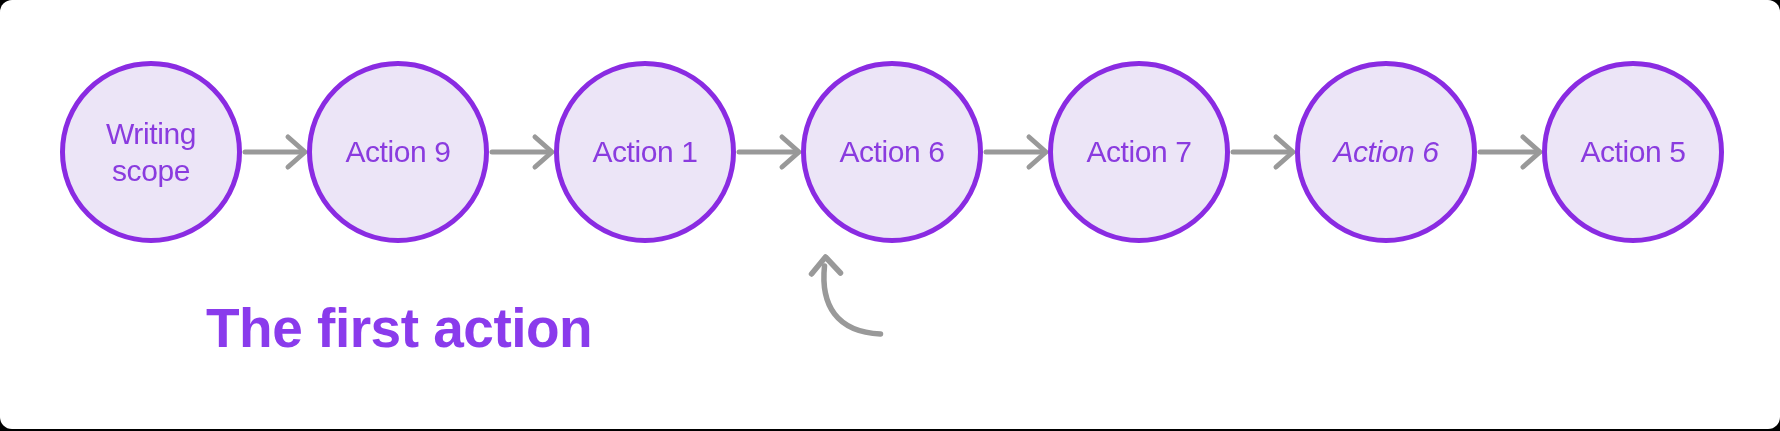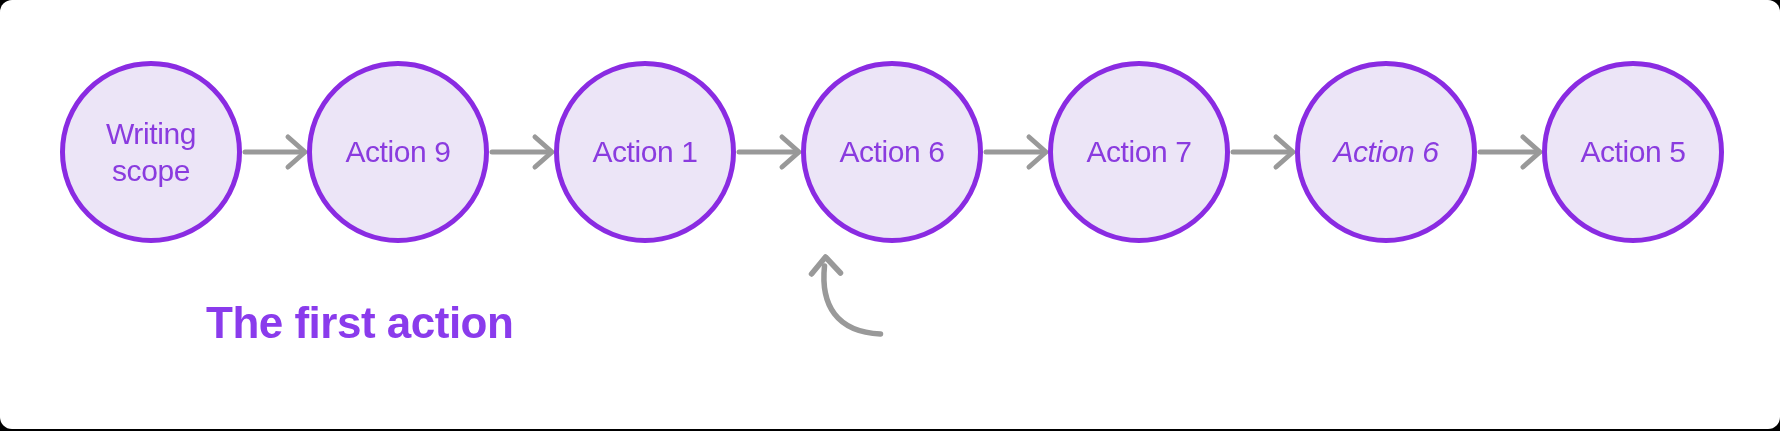--- a/index.html
+++ b/index.html
@@ -47,21 +47,21 @@
   }
   .overlay {
     position: absolute;
     left: 0; top: 0;
     pointer-events: none;
   }
   .annotation-label {
     position: absolute;
     left: 206px;
     top: 301px;
-    font-size: 44px;
+    font-size: 55px;
     line-height: 1.0;
     font-weight: 600;
     letter-spacing: -0.5px;
     white-space: nowrap;
     color: var(--annotation-text, #8a3bec);
   }
 </style>
 </head>
 <body>
 

